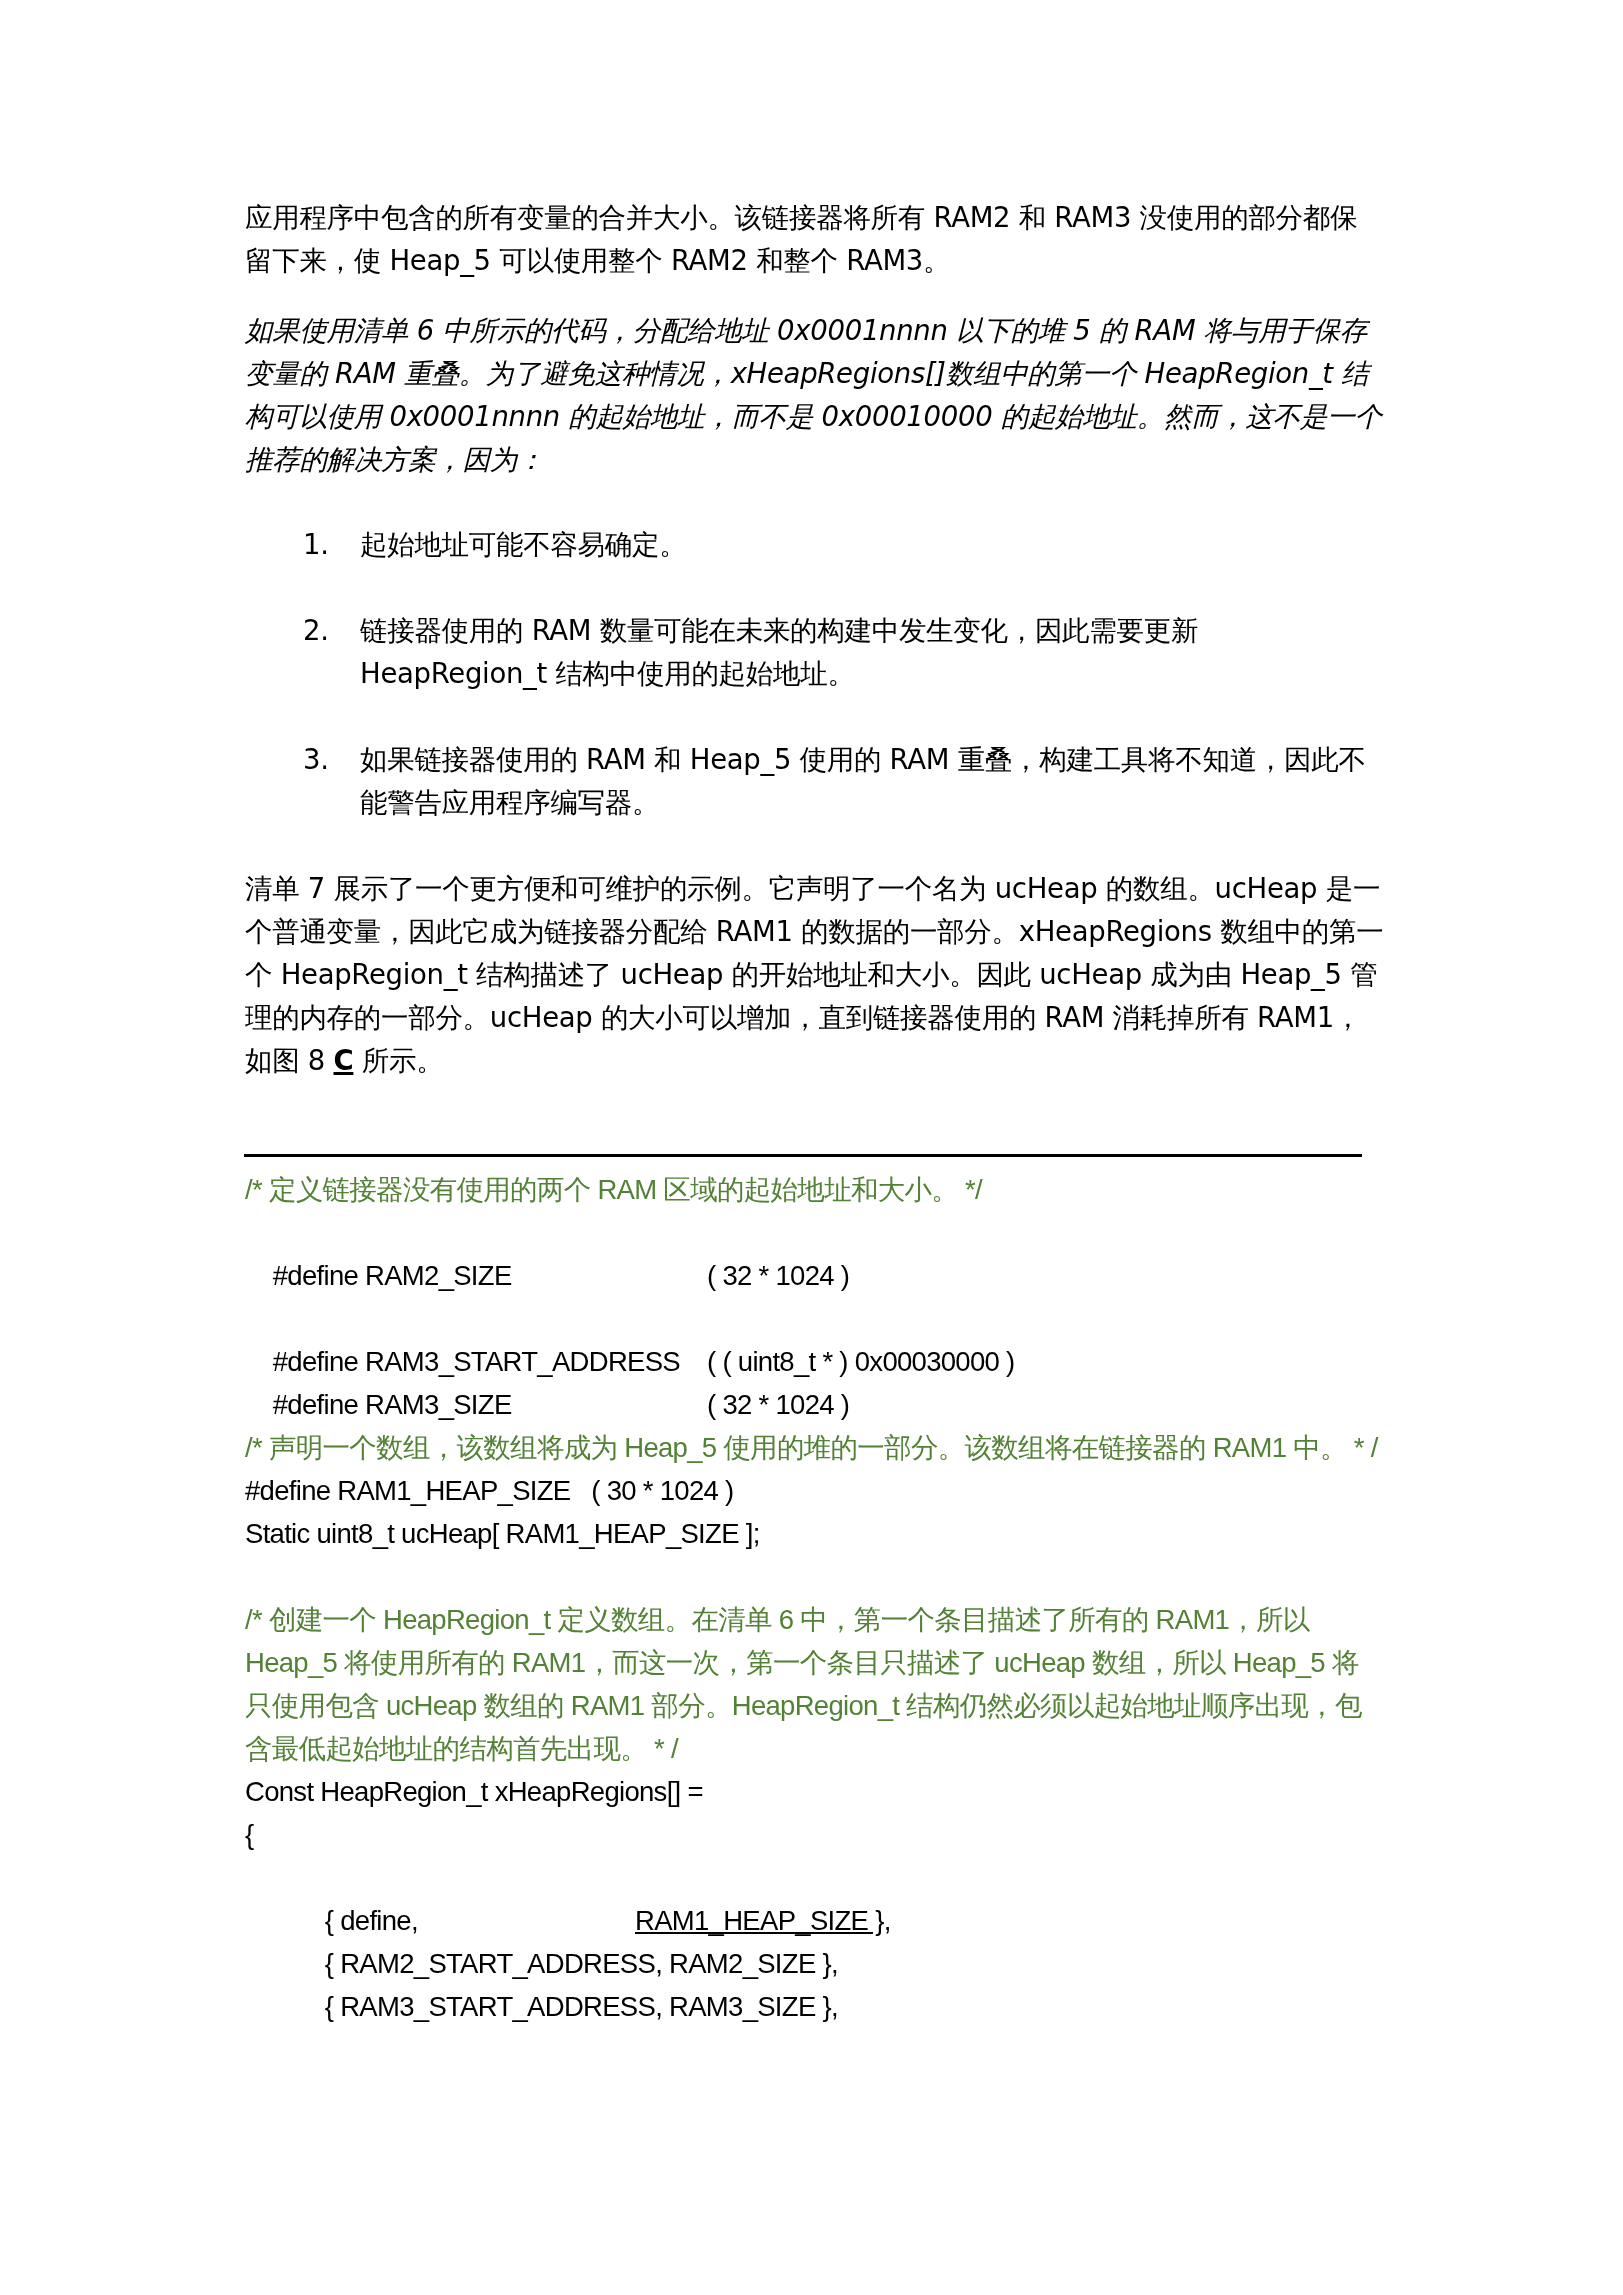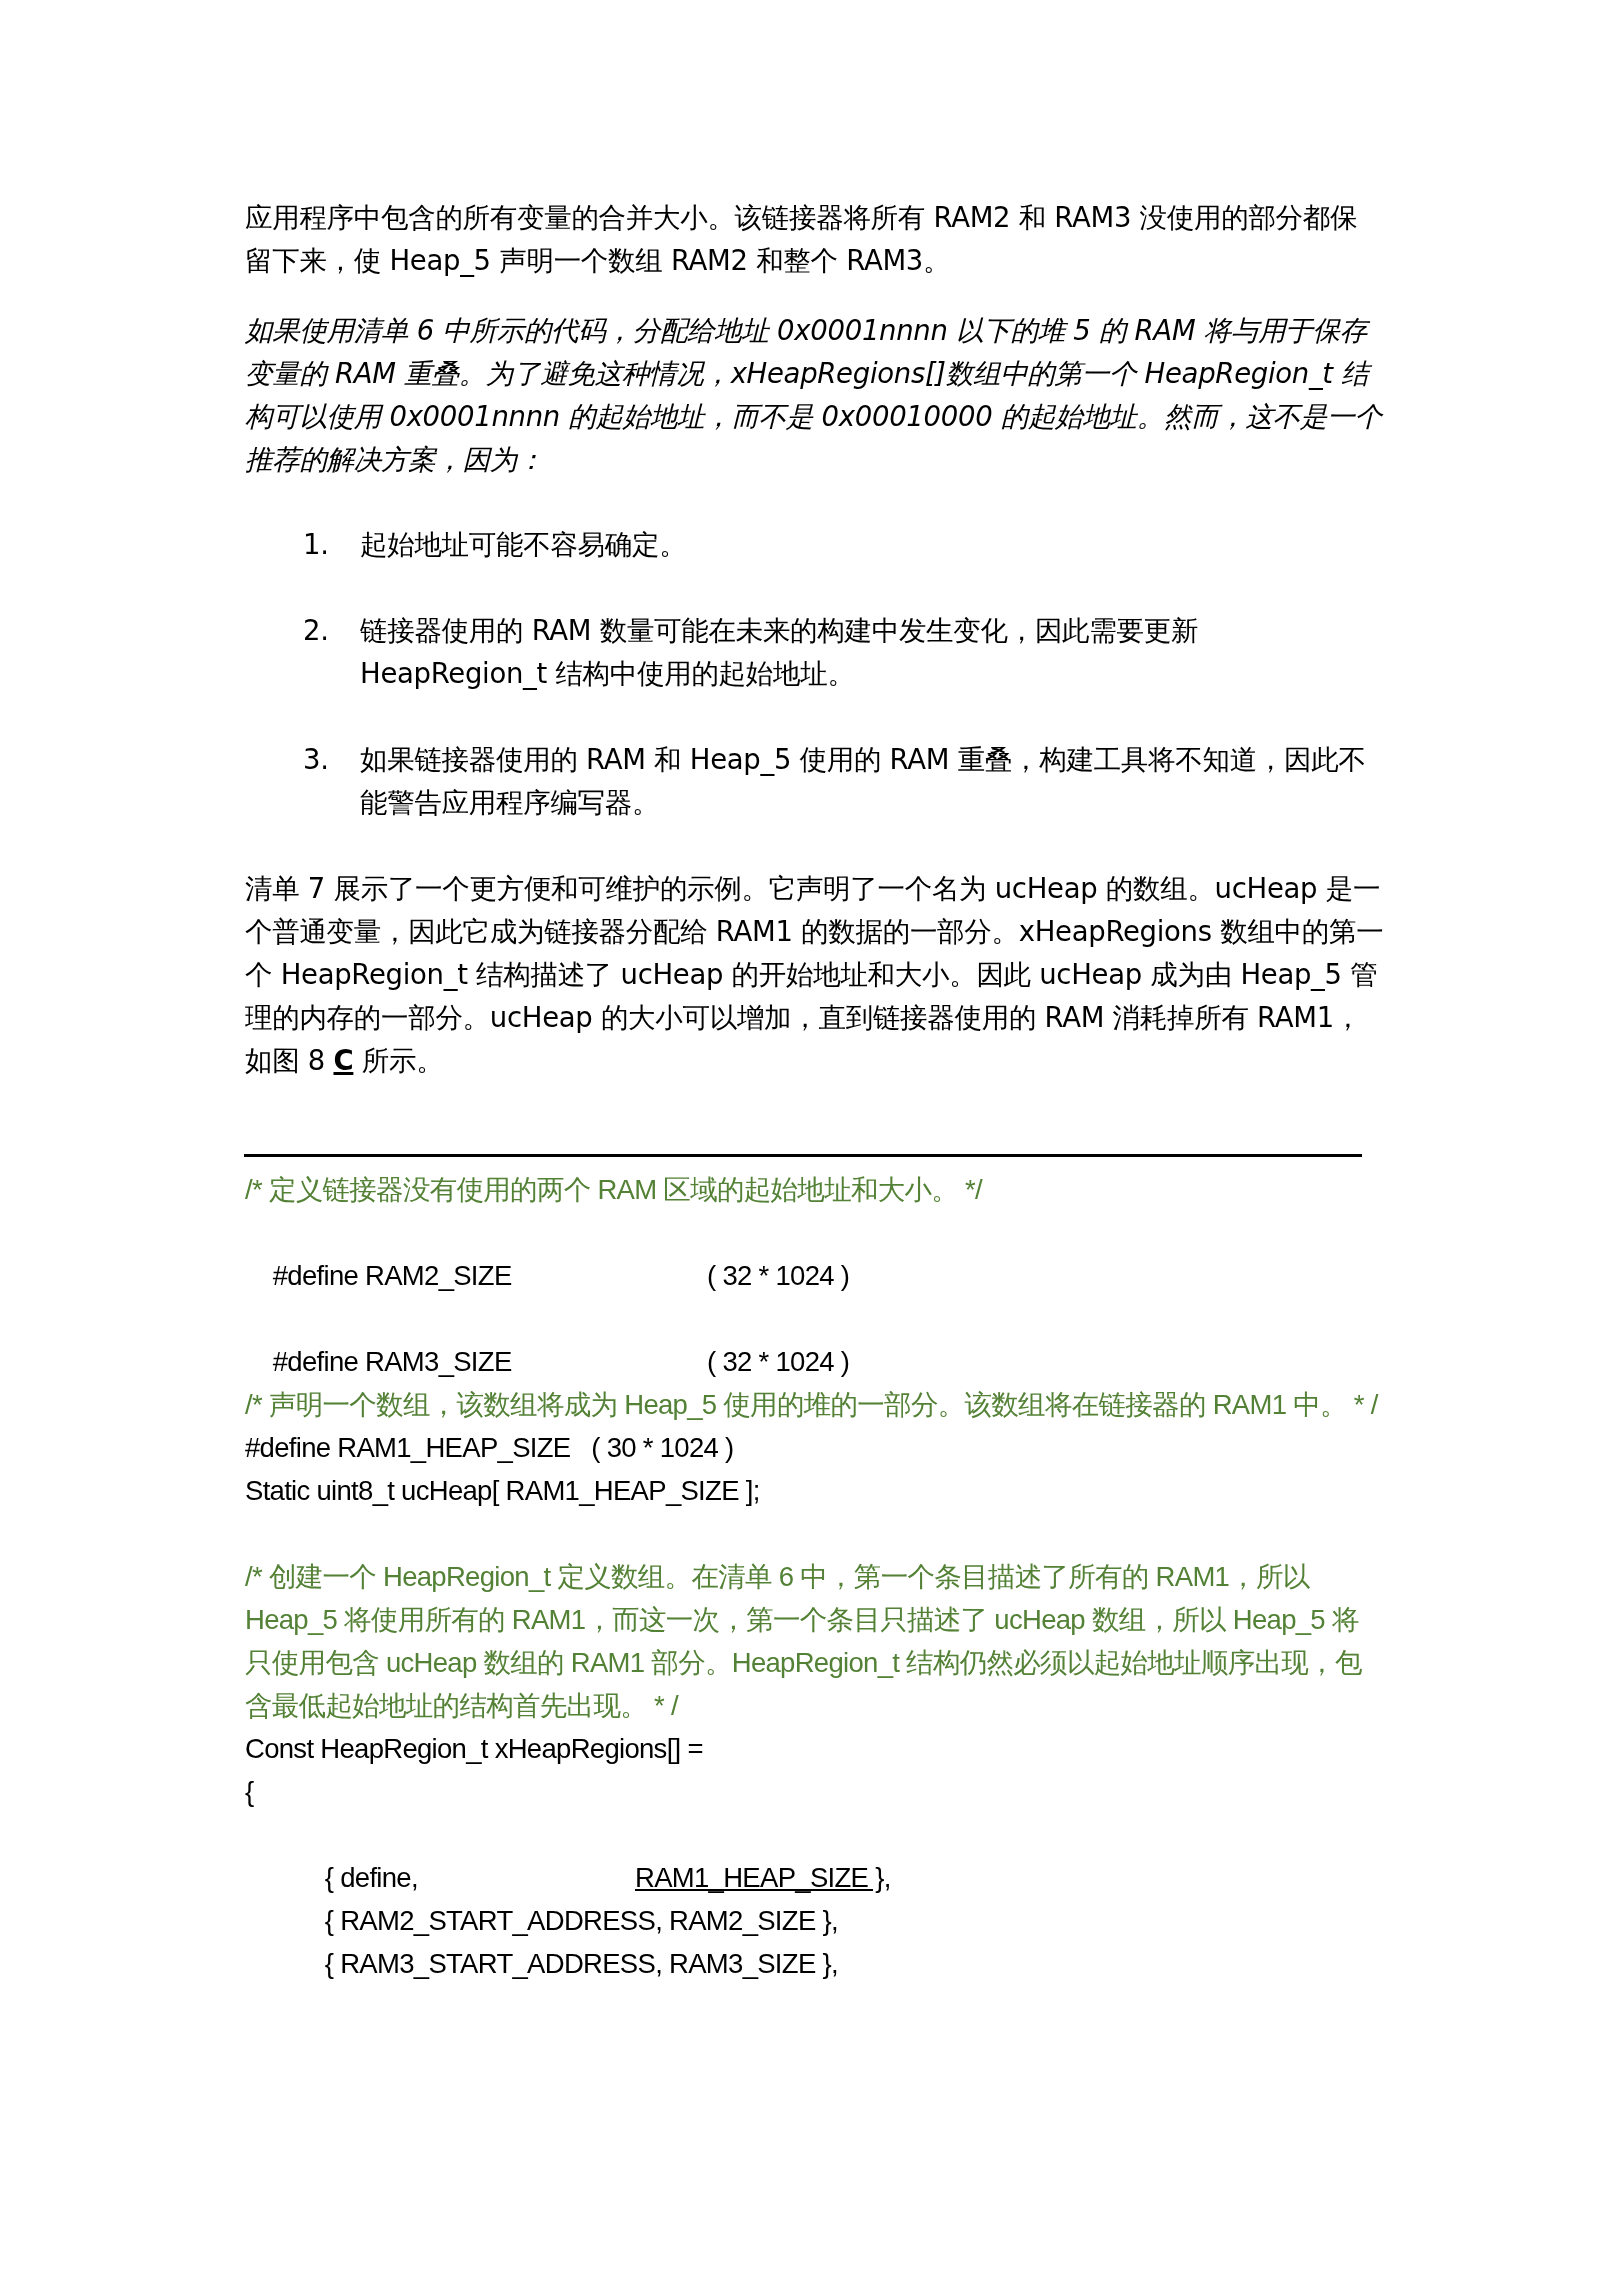--- a/index.html
+++ b/index.html
@@ -89,21 +89,21 @@
     .col-rams {
       position: absolute;
       left: 390px;
       text-decoration: underline;
     }
   </style>
 </head>
 <body>
 
 <div class="page">
-  <p class="para">应用程序中包含的所有变量的合并大小。该链接器将所有 RAM2 和 RAM3 没使用的部分都保留下来，使 Heap_5 声明一个数组 RAM2 和整个 RAM3。</p>
+  <p class="para">应用程序中包含的所有变量的合并大小。该链接器将所有 RAM2 和 RAM3 没使用的部分都保留下来，使 Heap_5 可以使用整个 RAM2 和整个 RAM3。</p>
   <p class="para">如果使用清单 6 中所示的代码，分配给地址 0x0001nnnn 以下的堆 5 的 RAM 将与用于保存变量的 RAM 重叠。为了避免这种情况，xHeapRegions[]数组中的第一个 HeapRegion_t 结构可以使用 0x0001nnnn 的起始地址，而不是 0x00010000 的起始地址。然而，这不是一个推荐的解决方案，因为：</p>
 
   <ol class="list">
     <li class="list-item">
       <span class="list-num">1.</span>
       <span>起始地址可能不容易确定。</span>
     </li>
     <li class="list-item">
       <span class="list-num">2.</span>
       <span>链接器使用的 RAM 数量可能在未来的构建中发生变化，因此需要更新 HeapRegion_t 结构中使用的起始地址。</span>
@@ -122,20 +122,23 @@
 <div class="code">
   <div class="code-line comment">/*  定义链接器没有使用的两个 RAM 区域的起始地址和大小。  */</div>
 
   <div class="code-line rel">
     <span>#define RAM2_SIZE</span><span class="col2">( 32 * 1024 )</span>
   </div>
 
   <div class="code-blank"></div>
 
   <div class="code-line rel">
+    <span>#define RAM3_START_ADDRESS</span><span class="col2">( ( uint8_t * ) 0x00030000 )</span>
+  </div>
+  <div class="code-line rel">
     <span>#define RAM3_SIZE</span><span class="col2">( 32 * 1024 )</span>
   </div>
 
   <div class="code-blank"></div>
 
   <div class="code-line comment">/*  声明一个数组，该数组将成为 Heap_5 使用的堆的一部分。该数组将在链接器的 RAM1 中。 * /</div>
   <div class="code-line">#define RAM1_HEAP_SIZE   ( 30 * 1024 )</div>
   <div class="code-line">Static uint8_t ucHeap[ RAM1_HEAP_SIZE ];</div>
 
   <div class="code-blank"></div>

